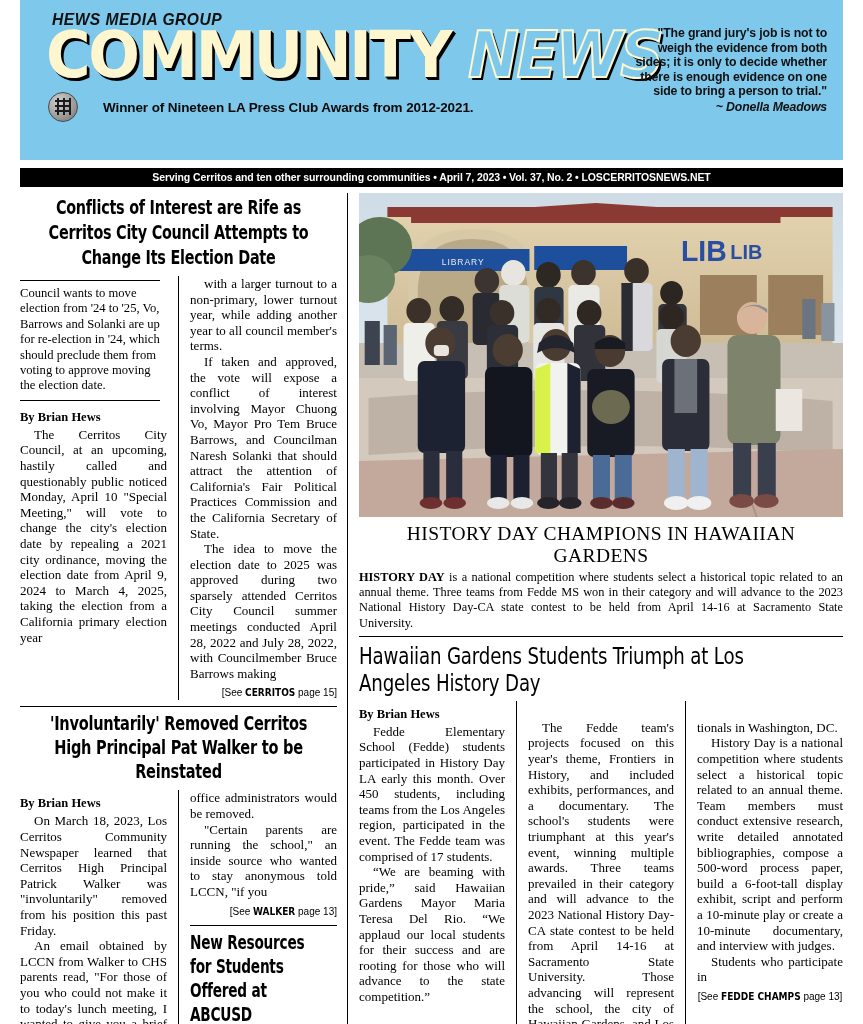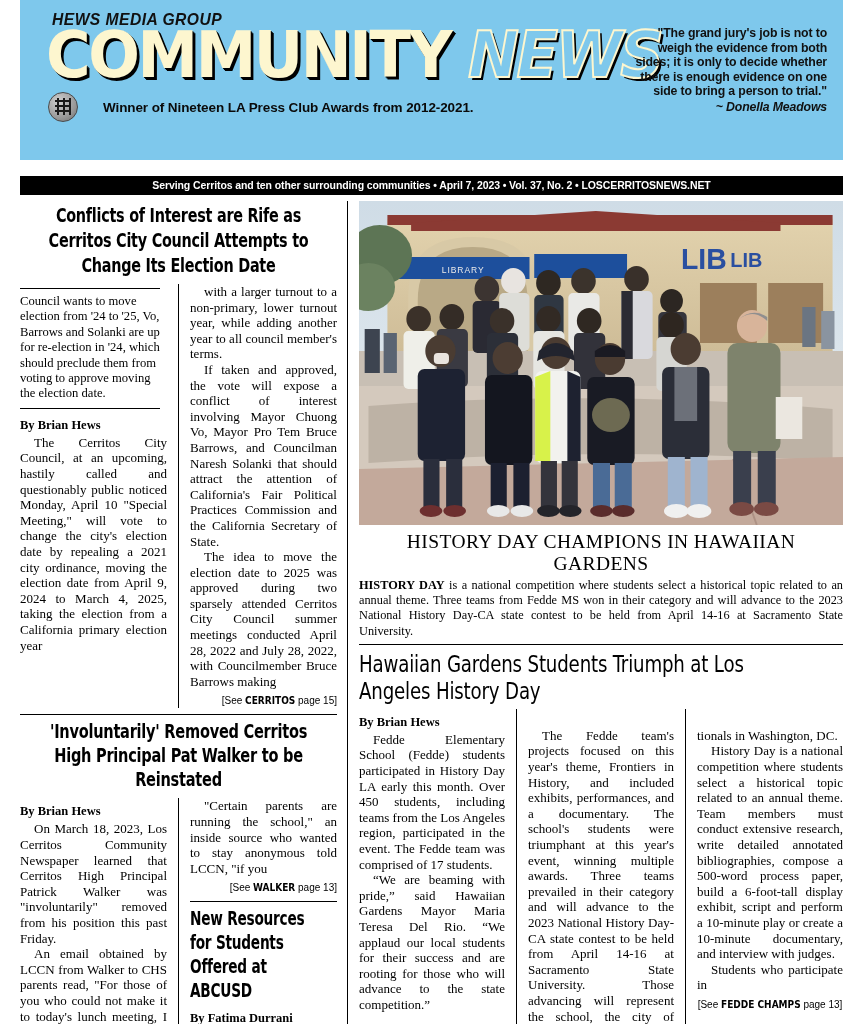--- a/index.html
+++ b/index.html
@@ -117,21 +117,21 @@
   }
   .banner-bar {
     background: #000;
     color: #fff;
     text-align: center;
     font-family: "Liberation Sans", sans-serif;
     font-weight: bold;
     font-size: 10.5px;
     letter-spacing: -0.1px;
     padding: 3px 0 4px 0;
-    margin-top: 16px;
+    margin-top: 8px;
   }
 
   
   .content {
     display: flex;
     margin-top: 6px;
     height: 856px;
   }
   .left-section {
     width: 328px;
@@ -322,20 +322,21 @@
 
       <h2 class="headline-center">'Involuntarily' Removed Cerritos High Principal Pat Walker to be Reinstated</h2>
 
       <div class="twocol col-divided">
         <div>
           <div class="byline">By Brian Hews</div>
           <p class="body">On March 18, 2023, Los Cerritos Community Newspaper learned that Cerritos High Principal Patrick Walker was "involuntarily" removed from his position this past Friday.</p>
           <p class="body">An email obtained by LCCN from Walker to CHS parents read, "For those of you who could not make it to today's lunch meeting, I wanted to give you a brief synopsis: I am being involuntarily transferred to another school site (the location has not yet been determined) for the 2023-24 school year. Dr. Lois explained that the new Principal could be appointed by the district or could be selected through an interview process. There will be more information by the end of next week. I am heartbroken to be leaving the school I love. Yet, I am proud of all that WE have accomplished together these past nine years. No mat-</p>
         </div>
         <div>
+          <p class="body noindent">office administrators would be removed.</p>
           <p class="body">"Certain parents are running the school," an inside source who wanted to stay anonymous told LCCN, "if you</p>
           <div class="jumpline"><span>[See </span><b>WALKER</b><span> page 13]</span></div>
           <div class="rule-thin" style="margin-top:6px;"></div>
           <h2 class="headline-sm">New Resources for Students Offered at ABCUSD</h2>
           <div class="byline">By Fatima Durrani</div>
           <p class="body">Many new and continuing opportunities for students within the ABC Unified School District were announced at the ABCUSD board meeting on April 4.</p>
 
         </div>
       </div>
     </div>

